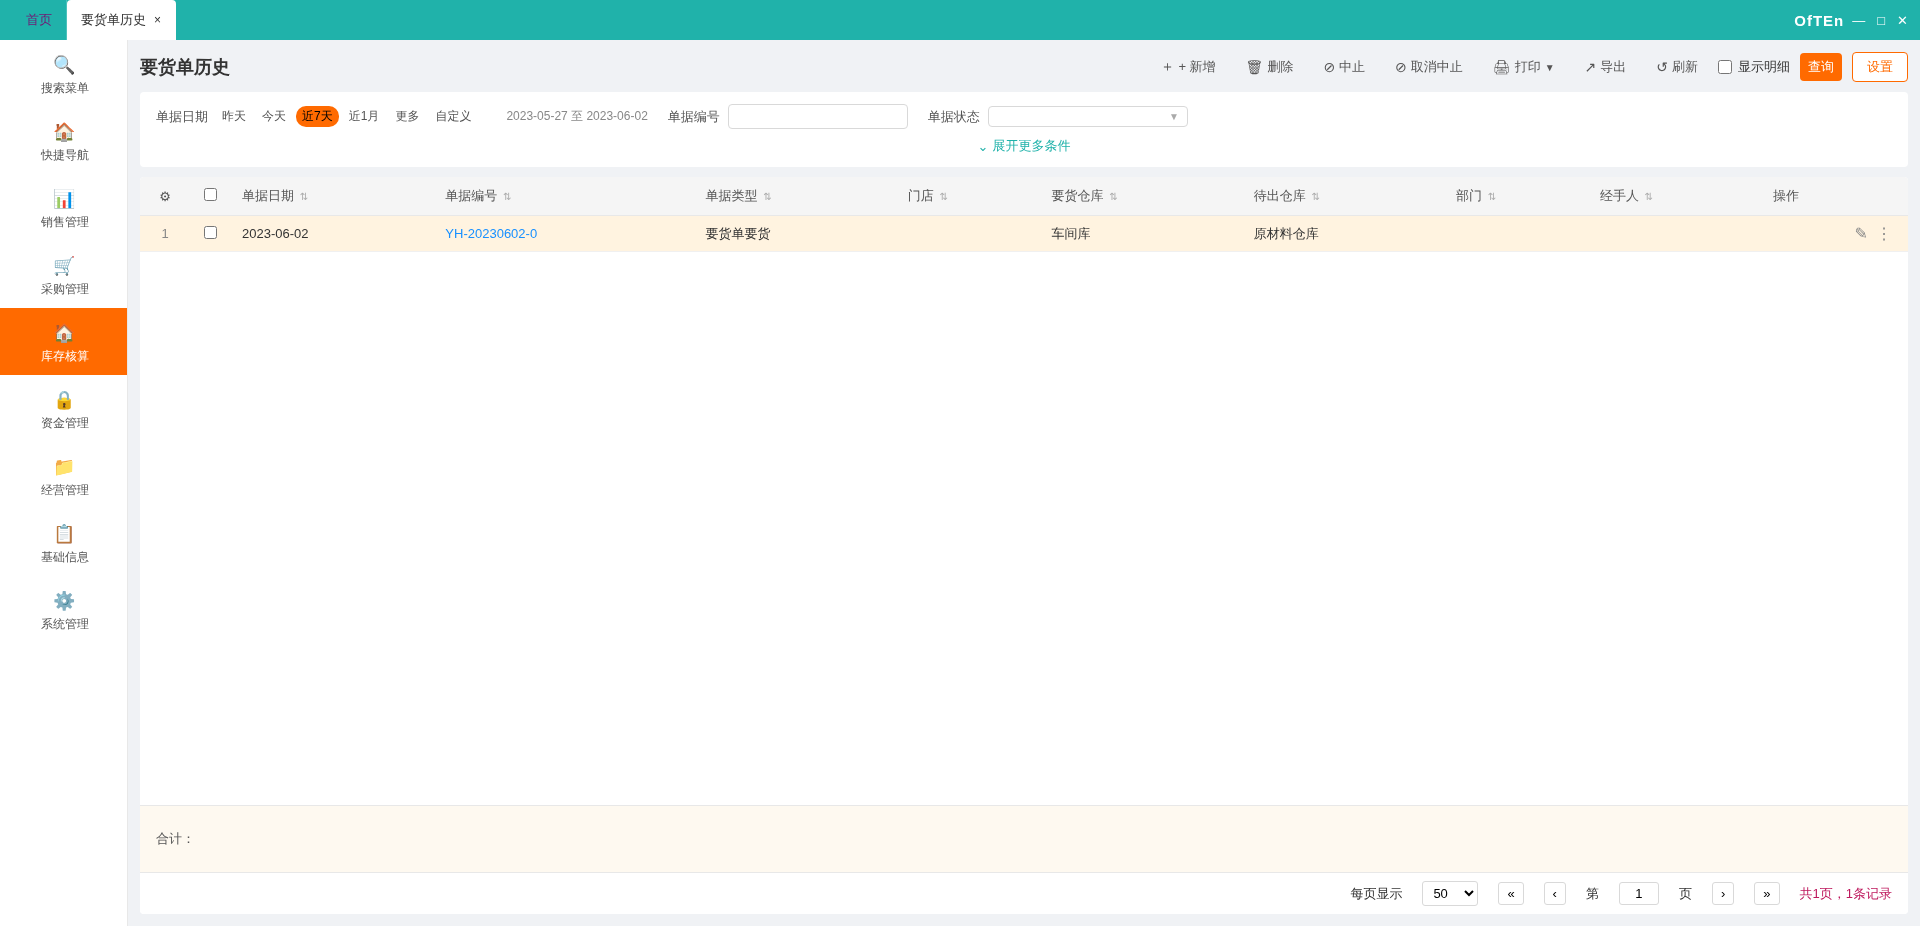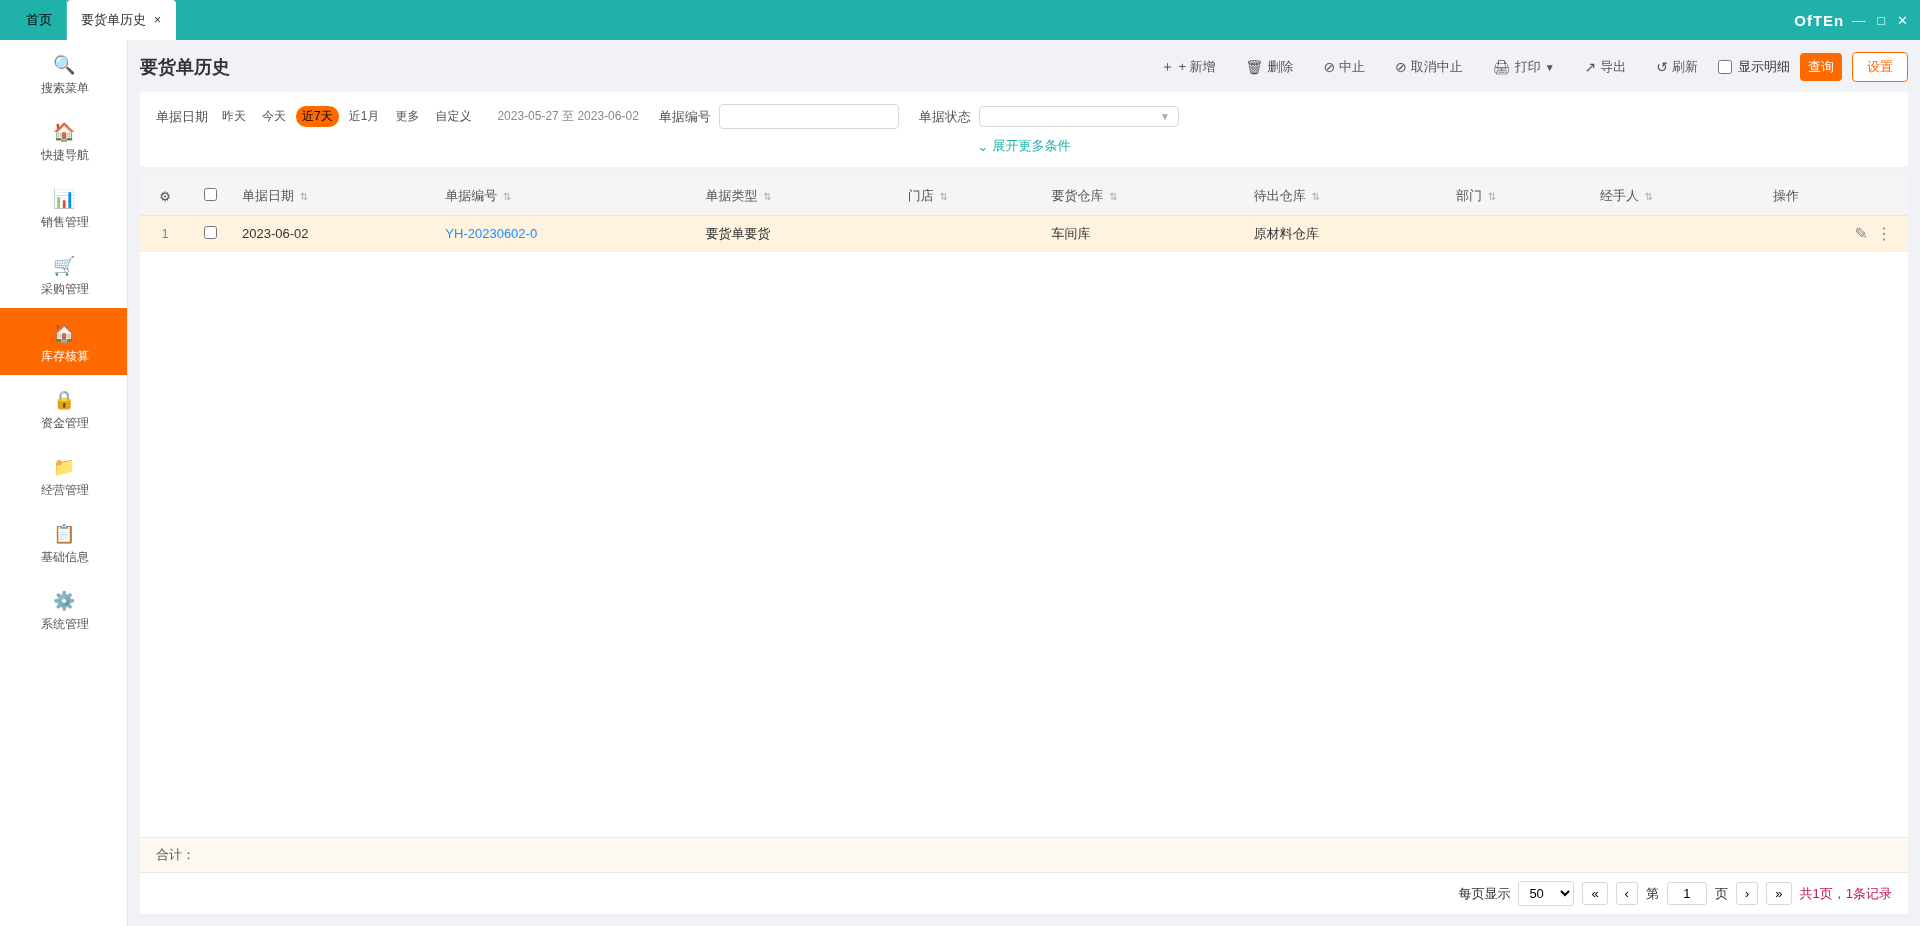--- a/index.html
+++ b/index.html
@@ -1,20 +1,20 @@
 <!DOCTYPE html>
 <html><head>
   <meta charset="utf-8">
   <style>
     * { box-sizing: border-box; margin: 0; padding: 0; }
     body { font-family: "Microsoft YaHei", Arial, sans-serif; font-size: 13px; color: #333; background: #f0f2f5; display: flex; flex-direction: column; height: 926px; overflow: hidden; }
 
     
     .top-bar { height: 40px; background: #20b2aa; display: flex; align-items: center; padding: 0 12px; gap: 0; flex-shrink: 0; }
-    .top-bar-tab { height: 40px; display: flex; align-items: center; padding: 0 14px; color: #000000; font-size: 13px; cursor: pointer; border-right: 1px solid rgba(255,255,255,0.2); }
+    .top-bar-tab { height: 40px; display: flex; align-items: center; padding: 0 14px; color: #701a75; font-size: 13px; cursor: pointer; border-right: 1px solid rgba(255,255,255,0.2); }
     .top-bar-tab.active { background: #fff; color: #333; border-radius: 4px 4px 0 0; }
     .top-bar-spacer { flex: 1; }
     .top-bar-actions { display: flex; align-items: center; gap: 12px; color: #fff; font-size: 13px; }
 
     
     .main-layout { display: flex; flex: 1; overflow: hidden; }
 
     
     .sidebar { width: 128px; background: #fff; display: flex; flex-direction: column; border-right: 1px solid #e8e8e8; flex-shrink: 0; }
     .sidebar-item { display: flex; flex-direction: column; align-items: center; padding: 14px 0 10px; cursor: pointer; color: #555; font-size: 12px; gap: 4px; border-left: 3px solid transparent; }
@@ -35,21 +35,21 @@
     .checkbox-small { width: 14px; height: 14px; }
 
     
     .filter-area { background: #fff; border-radius: 4px; padding: 12px 16px; }
     .filter-row { display: flex; align-items: center; gap: 20px; }
     .filter-item { display: flex; align-items: center; gap: 8px; }
     .filter-label { color: #555; white-space: nowrap; font-size: 13px; }
     .date-tags { display: flex; gap: 4px; align-items: center; }
     .date-tag { padding: 2px 6px; border-radius: 3px; cursor: pointer; font-size: 12px; color: #555; }
     .date-tag.active { background: #ff6a00; color: #000000; border-radius: 10px; }
-    .date-range { font-size: 12px; color: #888; margin-left: 12px; }
+    .date-range { font-size: 12px; color: #888; margin-left: 21px; }
     .filter-input { border: 1px solid #d9d9d9; border-radius: 4px; padding: 4px 8px; font-size: 13px; width: 180px; outline: none; }
     .filter-select { border: 1px solid #d9d9d9; border-radius: 4px; padding: 4px 8px; font-size: 13px; width: 180px; background: #fff; outline: none; cursor: pointer; display: flex; align-items: center; justify-content: space-between; }
     .expand-more { display: flex; align-items: center; justify-content: center; color: #20b2aa; cursor: pointer; font-size: 13px; gap: 4px; margin-top: 8px; }
 
     
     .table-area { background: #fff; border-radius: 4px; flex: 1; display: flex; flex-direction: column; overflow: hidden; }
     .table-wrapper { flex: 1; overflow: auto; }
     table { width: 100%; border-collapse: collapse; font-size: 13px; }
     thead tr { background: #f5f5f5; }
     th { padding: 10px 12px; text-align: left; color: #555; font-weight: normal; border-bottom: 1px solid #e8e8e8; white-space: nowrap; }
@@ -57,24 +57,24 @@
     tr.highlighted { background: #fff3e0; }
     .table-row-number { color: #888; text-align: center; }
     .link-text { color: #1890ff; cursor: pointer; }
     .sort-icon { color: #aaa; font-size: 10px; margin-left: 2px; }
     .col-checkbox { width: 40px; text-align: center; }
     .col-settings { width: 50px; text-align: center; }
     .operation-icons { display: flex; gap: 8px; align-items: center; }
     .op-icon { cursor: pointer; color: #888; font-size: 16px; }
 
     
-    .table-footer { background: #fef9f0; border-top: 1px solid #e8e8e8; padding: 8px 16px; display: flex; align-items: center; gap: 20px; font-size: 13px; color: #555; }
-
-    
-    .pagination { background: #fff; border-top: 1px solid #e8e8e8; padding: 8px 16px; display: flex; align-items: center; justify-content: flex-end; gap: 8px; font-size: 13px; }
+    .table-footer { background: #fef9f0; border-top: 1px solid #e8e8e8; padding: 24px 16px; display: flex; align-items: center; gap: 20px; font-size: 13px; color: #555; }
+
+    
+    .pagination { background: #fff; border-top: 1px solid #e8e8e8; padding: 8px 16px; display: flex; align-items: center; justify-content: flex-end; gap: 20px; font-size: 13px; }
     .page-btn { border: 1px solid #d9d9d9; background: #fff; padding: 3px 8px; border-radius: 3px; cursor: pointer; font-size: 13px; }
     .page-input { border: 1px solid #d9d9d9; border-radius: 3px; width: 40px; text-align: center; padding: 3px; font-size: 13px; outline: none; }
     .page-select { border: 1px solid #d9d9d9; border-radius: 3px; padding: 3px 6px; font-size: 13px; background: #fff; outline: none; cursor: pointer; }
     .page-info { color: #be185d; }
   </style>
 </head>
 <body>
 
 <div class="top-bar">
   <div class="top-bar-tab">首页</div>

